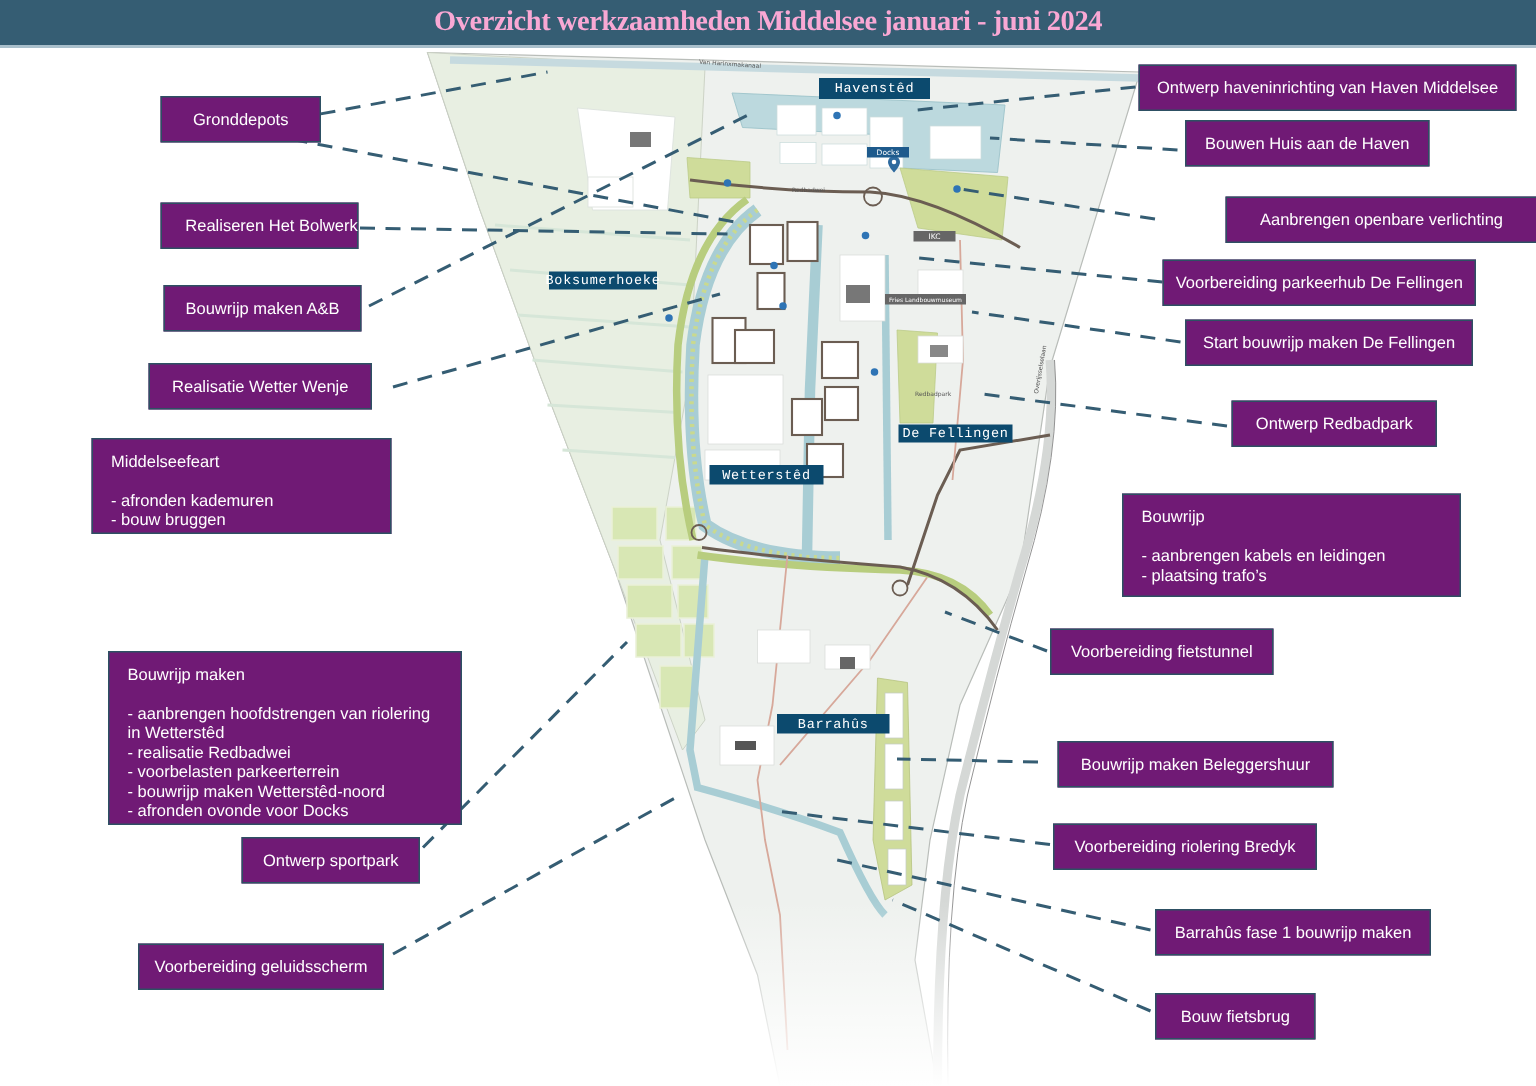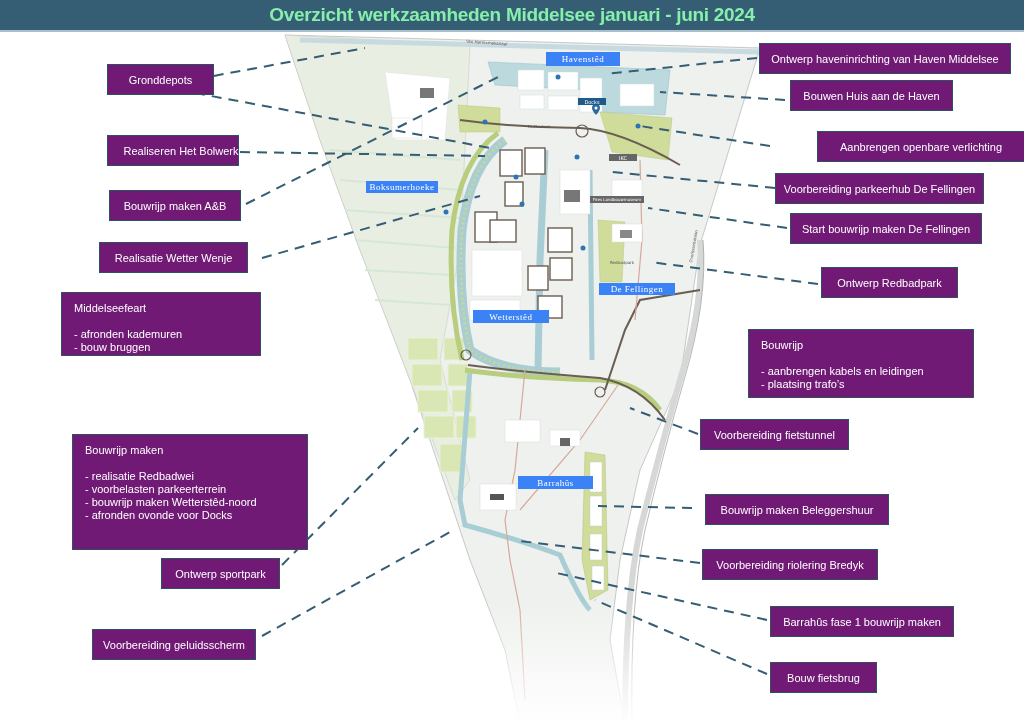--- a/index.html
+++ b/index.html
@@ -1,24 +1,24 @@
 <!DOCTYPE html>
 <html><head>
 <meta charset="utf-8">
 <style>
   html,body{margin:0;padding:0;}
   body{width:1024px;height:724px;position:relative;overflow:hidden;background:#ffffff;font-family:"DejaVu Sans","Liberation Sans",sans-serif;}
   .title-bar{position:absolute;left:0;top:0;width:1024px;height:30px;background:#355d73;border-bottom:2px solid #a9bfcb;display:flex;align-items:center;justify-content:center;}
-  .title-bar h1{margin:0;color:#86efac;font-family:Liberation Sans, sans-serif;font-weight:bold;font-size:19px;letter-spacing:-0.3px;}
+  .title-bar h1{margin:0;color:#f9a8d4;font-family:Liberation Serif, serif;font-weight:bold;font-size:19px;letter-spacing:-0.3px;}
   svg.map{position:absolute;left:0;top:32px;}
   .box{position:absolute;background:#701a75;color:#ffffff;font-family:"Liberation Sans",sans-serif;font-size:11px;display:flex;align-items:center;justify-content:center;box-sizing:border-box;border:1px solid #2d5063;white-space:nowrap;}
   .box.multi{display:block;padding:9px 12px;white-space:normal;line-height:13px;}
   .box.multi .head{display:block;margin-bottom:13px;}
   .box.multi .line{display:block;}
-  .district{position:absolute;background:#3b82f6;color:#fff;font-family:Liberation Serif, serif;font-size:9px;display:flex;align-items:center;justify-content:center;letter-spacing:0.5px;}
+  .district{position:absolute;background:#0c4a6e;color:#fff;font-family:Liberation Mono, monospace;font-size:9px;display:flex;align-items:center;justify-content:center;letter-spacing:0.5px;}
   .small-lbl{position:absolute;font-family:"DejaVu Sans",sans-serif;font-size:4px;color:#555;}
   .tag{position:absolute;background:#1e5a8c;color:#fff;font-family:"DejaVu Sans",sans-serif;font-size:5px;display:flex;align-items:center;justify-content:center;}
   .tag.grey{background:#666;}
 </style>
 </head>
 <body>
 
 <div class="title-bar">
   <h1>Overzicht werkzaamheden Middelsee januari - juni 2024</h1>
 </div>
@@ -215,20 +215,21 @@
 <div class="box" style="left:99px;top:242px;width:149px;height:31px;">Realisatie Wetter Wenje</div>
 
 <div class="box multi" style="left:61px;top:292px;width:200px;height:64px;">
   <span class="head">Middelseefeart</span>
   <span class="line">- afronden kademuren</span>
   <span class="line">- bouw bruggen</span>
 </div>
 
 <div class="box multi" style="left:72px;top:434px;width:236px;height:116px;">
   <span class="head">Bouwrijp maken</span>
+  <span class="line">- aanbrengen hoofdstrengen van riolering in Wetterstêd</span>
   <span class="line">- realisatie Redbadwei</span>
   <span class="line">- voorbelasten parkeerterrein</span>
   <span class="line">- bouwrijp maken Wetterstêd-noord</span>
   <span class="line">- afronden ovonde voor Docks</span>
 </div>
 
 <div class="box" style="left:161px;top:558px;width:119px;height:31px;">Ontwerp sportpark</div>
 <div class="box" style="left:92px;top:629px;width:164px;height:31px;">Voorbereiding geluidsscherm</div>
 
 <div class="box" style="left:759px;top:43px;width:252px;height:31px;">Ontwerp haveninrichting van Haven Middelsee</div>

